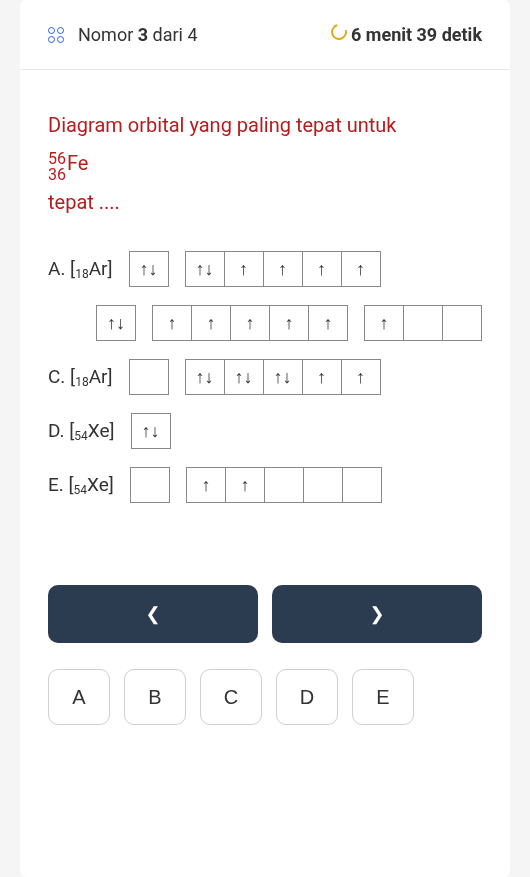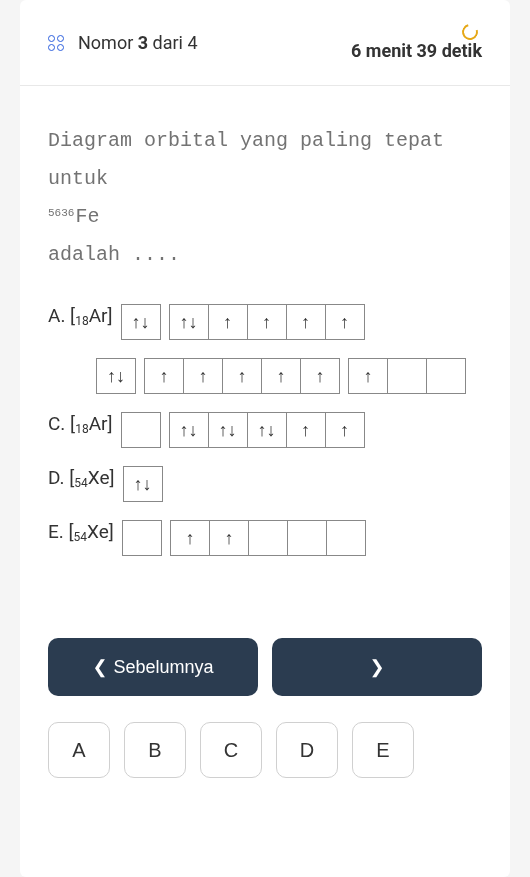--- a/index.html
+++ b/index.html
@@ -46,45 +46,44 @@
     border-top-color: transparent;
     display:inline-block;
     transform: rotate(30deg);
     margin-right:4px;
   }
   .timer-text {
     font-size: 18px;
     font-weight: 700;
     color: #333;
     display:flex;
-    align-items:flex-end;
-    flex-direction:column;
+    align-items:flex-start;
   }
   .question {
     padding: 36px 28px 20px 28px;
     font-size: 20px;
-    color: #737373;
+    color: #b91c1c;
     line-height: 1.9;
-    font-family: Liberation Mono, monospace;
   }
   .frac {
     display: inline-flex;
-    flex-direction: row;
-    font-size: 11px;
+    flex-direction: column;
+    font-size: 16px;
     line-height: 1;
     vertical-align: 6px;
     text-align:center;
     margin-right:1px;
   }
   .options {
     padding: 10px 28px 0 28px;
   }
   .opt-row {
     display: flex;
-    gap: 8px;
+    align-items: center;
+    gap: 16px;
     margin-bottom: 18px;
     flex-wrap: wrap;
     font-size: 19px;
     color: #333;
   }
   .opt-label { white-space: nowrap; }
   .sub { font-size: 12px; vertical-align: -3px; }
   .box-group {
     display: flex;
   }
@@ -161,21 +160,21 @@
   </div>
 
   <div class="question">
     <div>Diagram orbital yang paling tepat untuk</div>
     <div>
       <span class="frac">
           <span>56</span>
           <span>36</span>
         </span><span>Fe</span>
     </div>
-    <div>adalah ....</div>
+    <div>tepat ....</div>
   </div>
 
   <div class="options">
 
     <div class="opt-row">
       <span class="opt-label"><span>A.</span> [<span class="sub">18</span><span>Ar</span>]</span>
       <span class="box-group">
           <div class="obox">↑↓</div>
         </span>
       <span class="box-group">
@@ -241,21 +240,20 @@
     </div>
 
   </div>
 
   <div class="spacer"></div>
 
   <div class="actions">
     <div class="nav-row">
       <button class="btn-nav">
         <span>❮</span>
-        <span>Sebelumnya</span>
       </button>
       <button class="btn-nav">
         <span>❯</span>
       </button>
     </div>
     <div class="ans-row">
       <button class="btn-ans">A</button>
       <button class="btn-ans">B</button>
       <button class="btn-ans">C</button>
       <button class="btn-ans">D</button>

